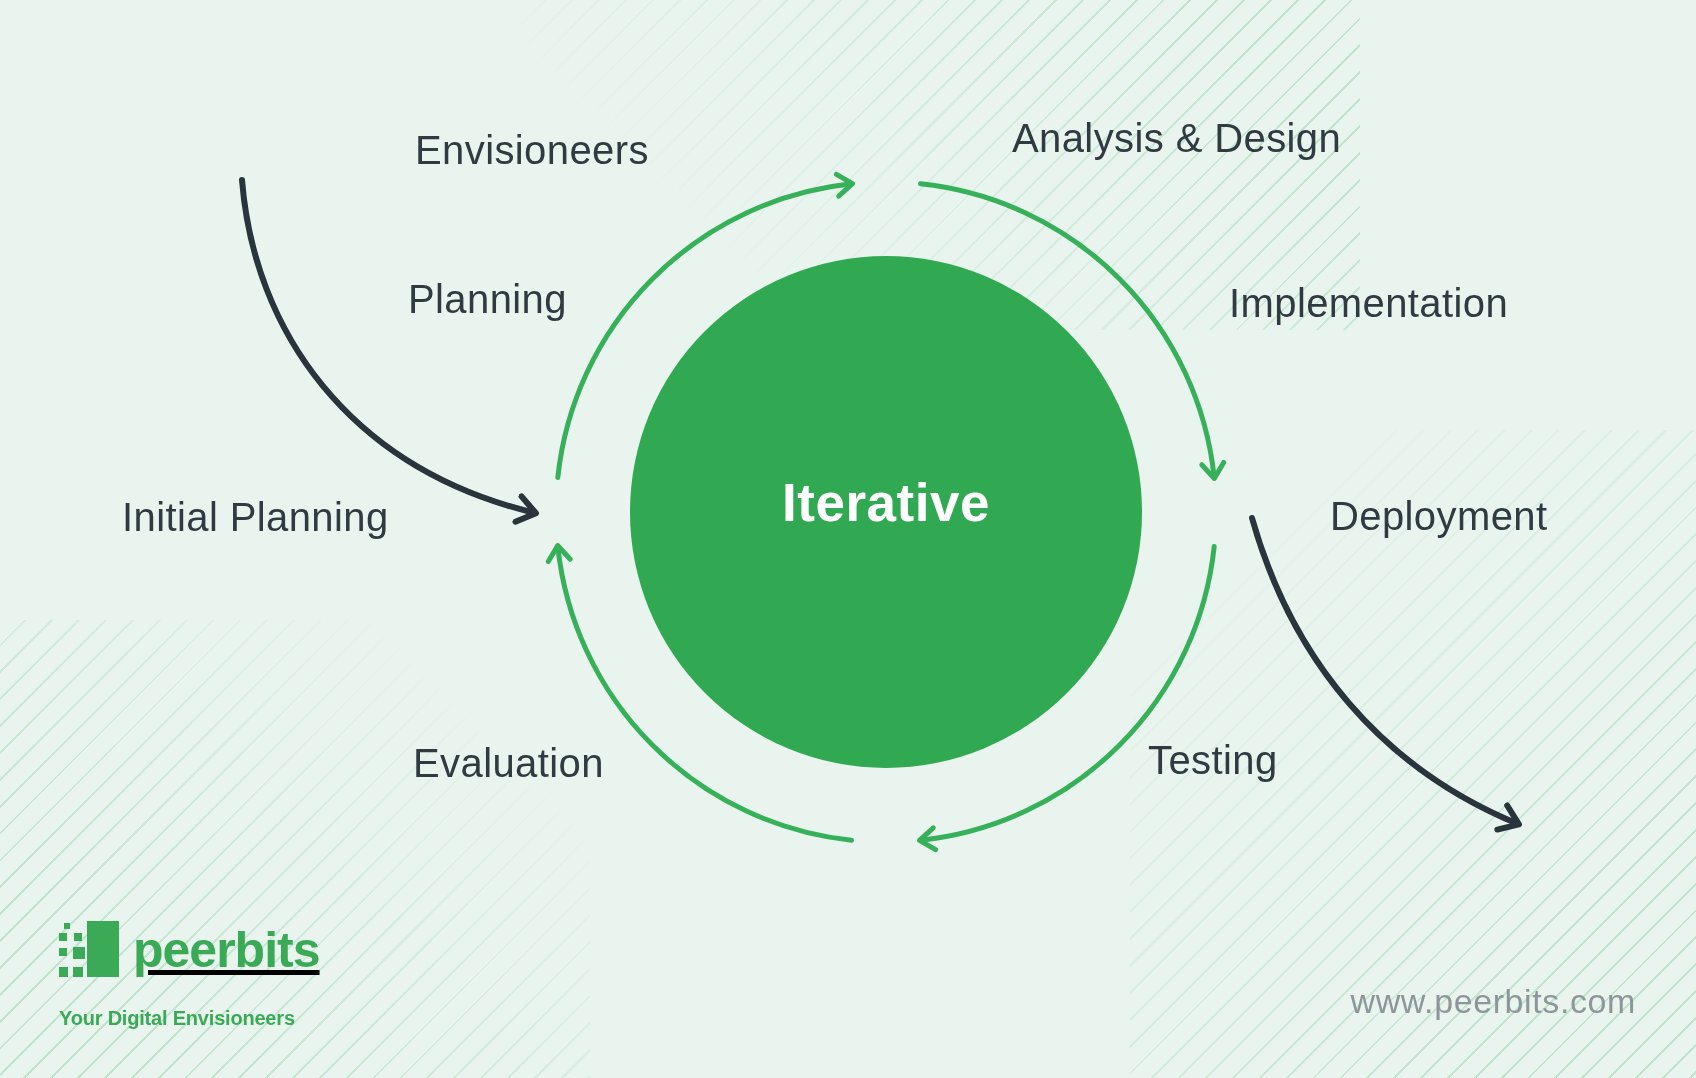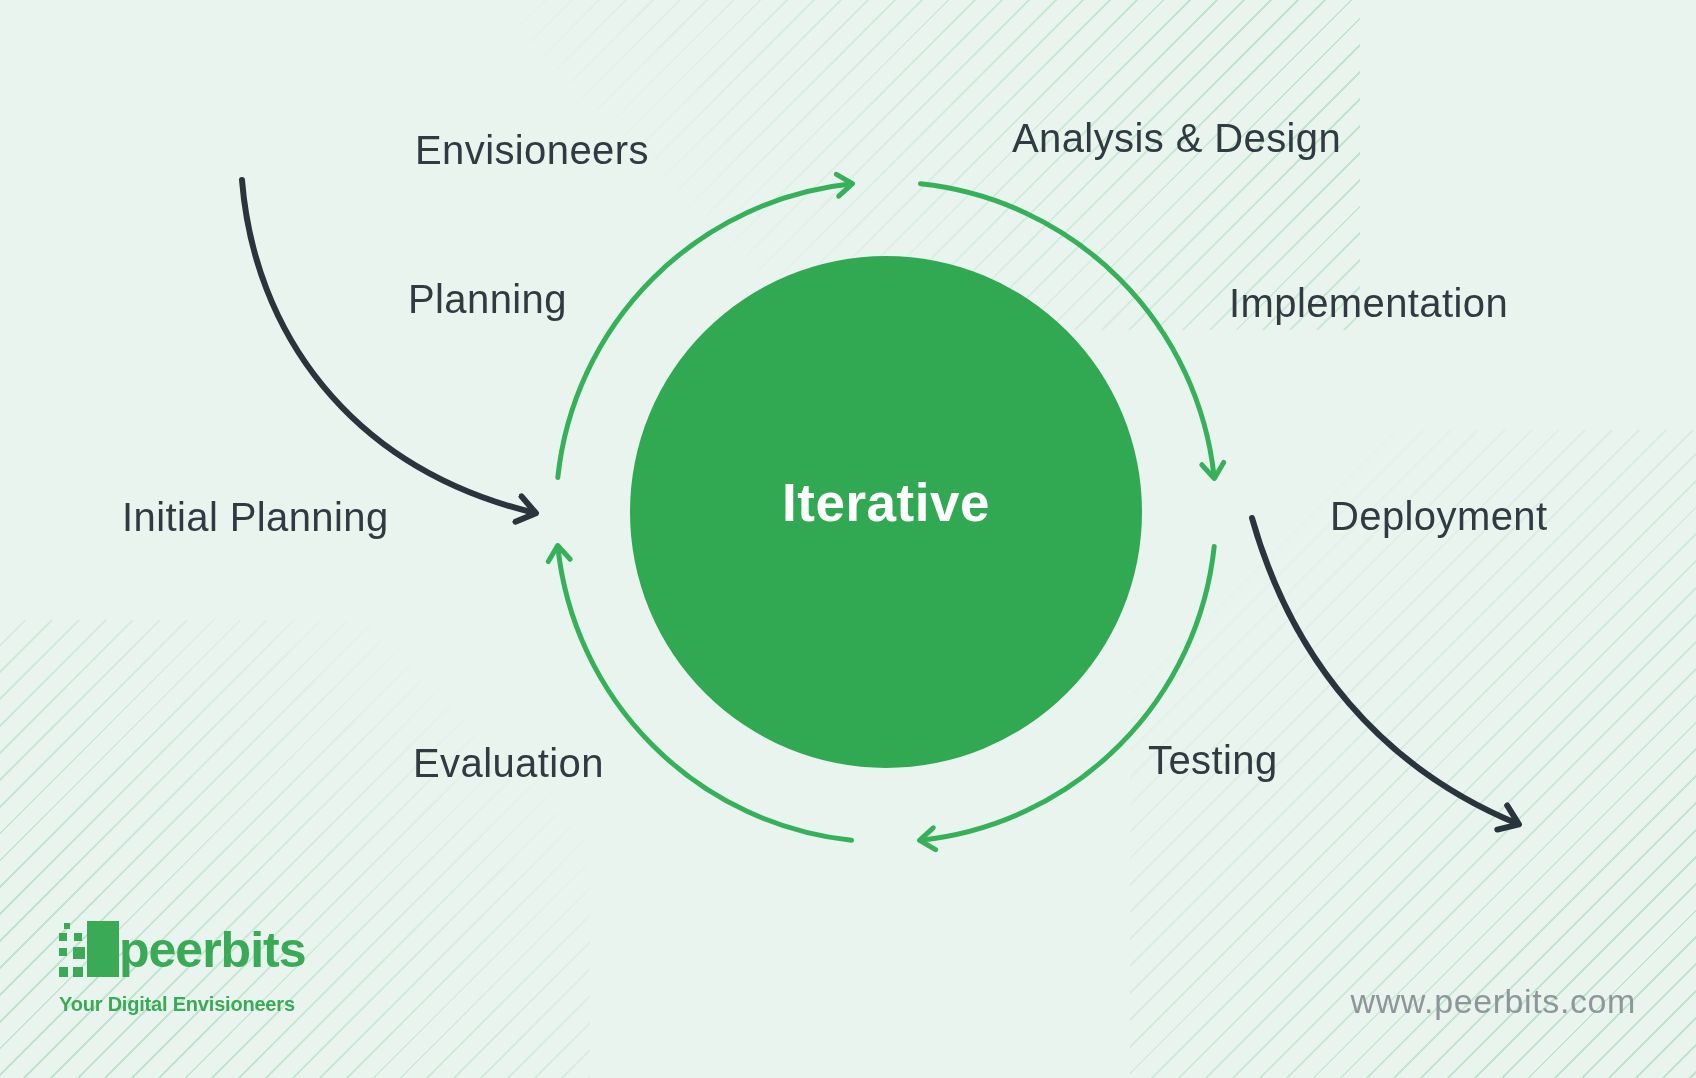--- a/index.html
+++ b/index.html
@@ -75,28 +75,28 @@
   .stage.analysis-design{left:1012px;top:116px;}
   .stage.planning{left:408px;top:277px;}
   .stage.implementation{left:1229px;top:281px;}
   .stage.initial-planning{left:122px;top:495px;}
   .stage.deployment{left:1330px;top:494px;}
   .stage.evaluation{left:413px;top:741px;}
   .stage.testing{left:1148px;top:738px;}
 
   
   .brand{position:absolute;left:59px;top:921px;}
-  .brand-row{display:flex;align-items:flex-start;}
+  .brand-row{display:flex;align-items:flex-start;gap:14px;text-decoration:underline;}
   .brand-mark{width:60px;height:58px;flex:0 0 auto;}
   .brand-word{
     color:var(--brand-green);
     font-size:50px;font-weight:600;letter-spacing:-1px;line-height:58px;
   }
   .brand-tagline{
-    margin-top:14px;
+    margin-top:28px;
     color:var(--brand-green);
     font-size:20px;font-weight:700;letter-spacing:-.2px;
   }
   .website{
     position:absolute; right:60px; top:982px;
     font-size:34px; color:var(--website-text); letter-spacing:.6px;
   }
 </style>
 </head>
 <body>

